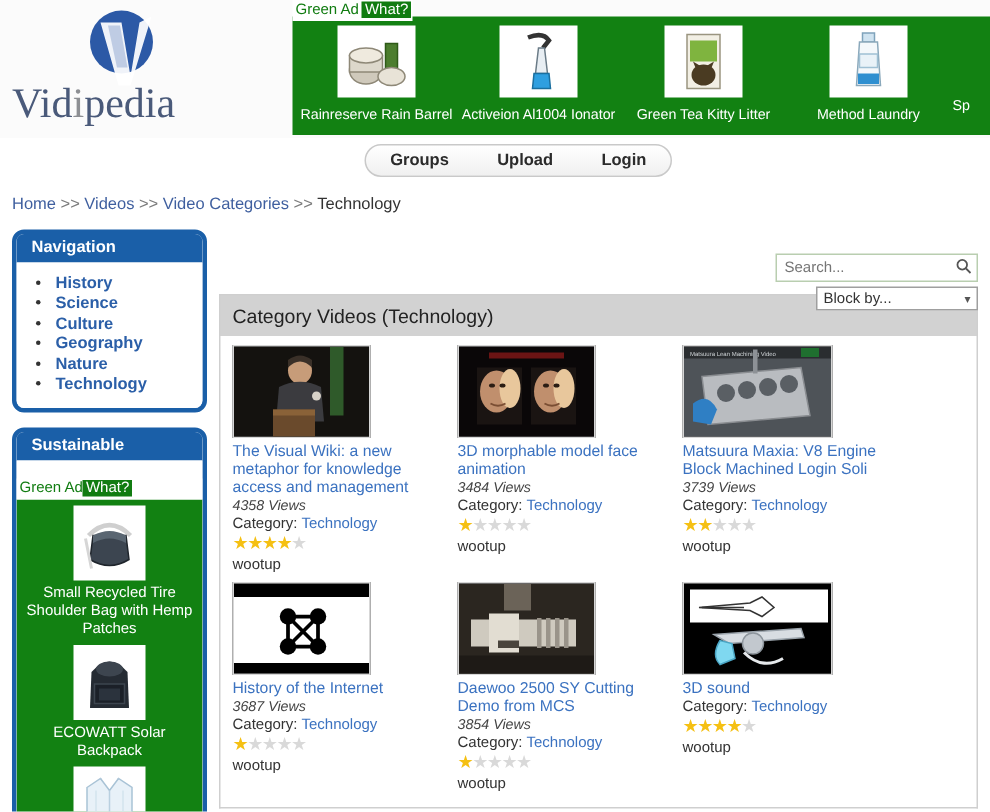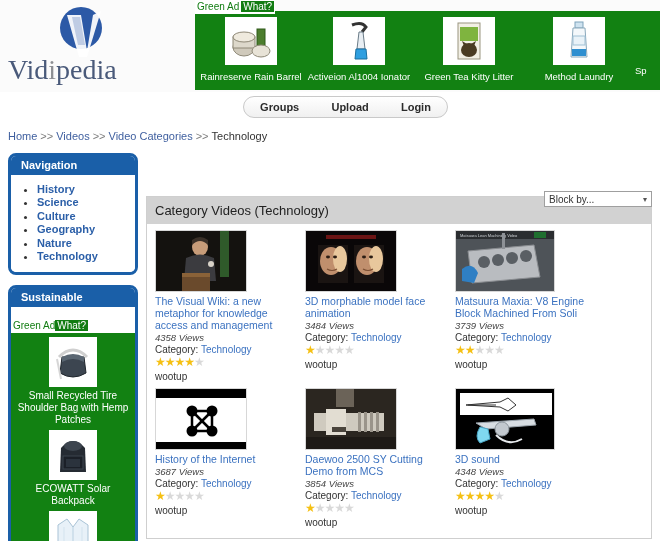--- a/index.html
+++ b/index.html
@@ -315,20 +315,29 @@
           </div>
 
         </div>
       </div>
     </div>
   </div>
 
   <div id="main">
 
     <div id="search-row">
+      <div id="search-box">
+        <input id="search-input" type="text" placeholder="Search..." style="">
+        <span id="search-icon">
+          <svg width="11" height="11" viewBox="0 0 11 11">
+            <circle cx="4.5" cy="4.5" r="3.2" fill="none" stroke="#555" stroke-width="1.2"></circle>
+            <line x1="7" y1="7" x2="10" y2="10" stroke="#555" stroke-width="1.2"></line>
+          </svg>
+        </span>
+      </div>
       <div id="orderby">
         <span>Block by...</span>
         <span class="caret">▾</span>
       </div>
     </div>
 
     <div id="cat-title">Category Videos (Technology)</div>
 
     <div id="video-grid">
 
@@ -397,21 +406,21 @@
             <rect x="78" y="1" width="12" height="6" fill="#1f6f2f"></rect>
             <path d="M12 20 L78 14 L84 46 L16 52 Z" fill="#b9bcc0" stroke="#8a8d91"></path>
             <circle cx="28" cy="31" r="6" fill="#5a5f64"></circle>
             <circle cx="42" cy="29" r="6" fill="#5a5f64"></circle>
             <circle cx="56" cy="27" r="6" fill="#5a5f64"></circle>
             <circle cx="70" cy="25" r="6" fill="#5a5f64"></circle>
             <rect x="46" y="2" width="3" height="16" fill="#8d9196"></rect>
             <path d="M6 38 Q16 30 22 42 L18 52 L6 50 Z" fill="#2f7fc4"></path>
           </svg>
         </div>
-        <a href="#" class="vtitle">Matsuura Maxia: V8 Engine Block Machined From Soli</a>
+        <a href="#" class="vtitle">Matsuura Maxia: V8 Engine Block Machined Login Soli</a>
         <div class="vviews">3739 Views</div>
         <div class="vcat">
           <span>Category:</span>
           <a href="#">Technology</a>
         </div>
         <div class="vstars"><span class="st on">★</span><span class="st on">★</span><span class="st">★</span><span class="st">★</span><span class="st">★</span></div>
         <div class="vuser">wootup</div>
       </div>
 
       <div class="vcard">
@@ -476,21 +485,20 @@
             <rect x="4" y="4" width="92" height="22" fill="#ffffff"></rect>
             <path d="M10 16 L44 13 L52 9 L60 16 L52 22 L44 18 Z" fill="none" stroke="#333"></path>
             <line x1="12" y1="16" x2="40" y2="16" stroke="#333"></line>
             <path d="M20 34 L78 30 L80 36 L30 40 Z" fill="#d8dde2" stroke="#9aa3ab"></path>
             <path d="M24 38 Q18 48 24 54 L34 50 L32 40 Z" fill="#7fd8f0" stroke="#4aa5c4"></path>
             <circle cx="46" cy="40" r="7" fill="#c2c8ce" stroke="#8d959c"></circle>
             <path d="M40 46 Q52 58 66 50" fill="none" stroke="#e6e9ec" stroke-width="2"></path>
           </svg>
         </div>
         <a href="#" class="vtitle">3D sound</a>
-        <div class="vviews">4348 Views</div>
         <div class="vcat">
           <span>Category:</span>
           <a href="#">Technology</a>
         </div>
         <div class="vstars"><span class="st on">★</span><span class="st on">★</span><span class="st on">★</span><span class="st on">★</span><span class="st">★</span></div>
         <div class="vuser">wootup</div>
       </div>
 
     </div>
   </div>

